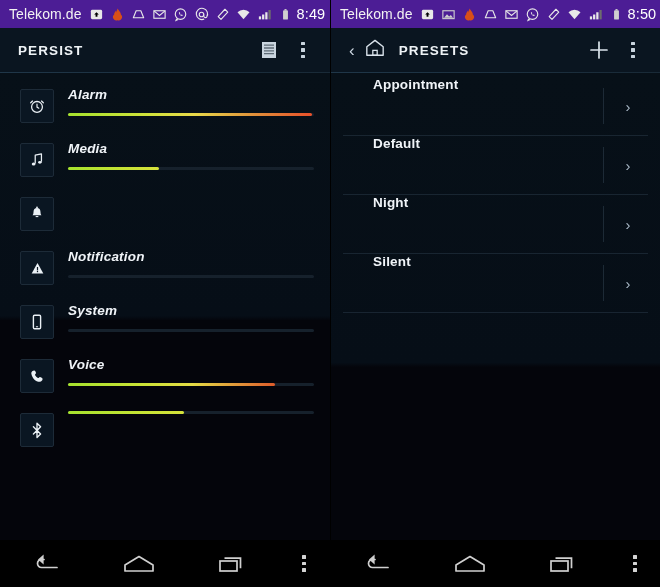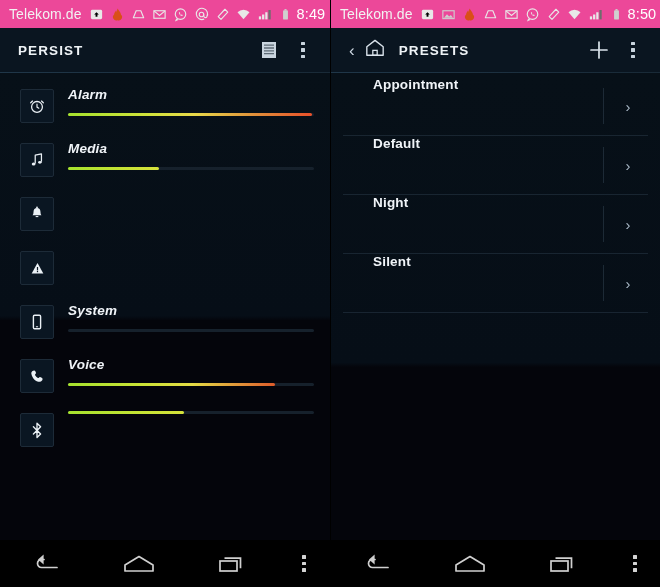--- a/index.html
+++ b/index.html
@@ -8,21 +8,21 @@
     background:#000;
     font-family:"Liberation Sans", sans-serif;
     overflow:hidden;
   }
   .screen { position:relative; width:660px; height:587px; display:flex; }
   .pane { width:330px; height:587px; position:relative; background:#04050b; overflow:hidden; }
   .pane.right { border-left:1px solid #000; }
 
   
   .statusbar {
-    height:28px; background:#ec4899; color:#e8e8e8;
+    height:28px; background:#4c1d95; color:#e8e8e8;
     display:flex; align-items:center; padding:0 6px 0 9px;
     font-size:13.5px; letter-spacing:.1px;
   }
   .carrier { font-size:14px; color:#f2f2f2; }
   .sb-icons { display:flex; align-items:center; gap:6px; margin-left:7px; flex:1; }
   .sb-time { font-size:14.5px; color:#fff; margin-left:auto; padding-left:4px; }
   .sicon { width:15px; height:15px; display:block; }
 
   
   .appbar {
@@ -249,20 +249,26 @@
         </div>
 
         <div class="vol-row">
           <span class="tile">
             <svg width="17" height="17" viewBox="0 0 18 18">
                 <path d="M9 3.2 15.2 14.4H2.8z" fill="#eaf0f5"></path>
                 <rect x="8.35" y="7.4" width="1.3" height="3.6" fill="#0a1622"></rect>
                 <rect x="8.35" y="11.6" width="1.3" height="1.3" fill="#0a1622"></rect>
               </svg>
           </span>
+          <div class="vol-body">
+            <div class="vol-label">Notification</div>
+            <div class="track">
+              <div class="fill" style="width:0%;background:#a6e22e"></div>
+            </div>
+          </div>
         </div>
 
         <div class="vol-row">
           <span class="tile">
             <svg width="14" height="18" viewBox="0 0 14 18">
                 <rect x="3.4" y="2.2" width="7.2" height="13.6" rx="1.2" fill="none" stroke="#eaf0f5" stroke-width="1.4"></rect>
                 <rect x="5.8" y="13.3" width="2.4" height="1" rx=".5" fill="#eaf0f5"></rect>
               </svg>
           </span>
           <div class="vol-body">

